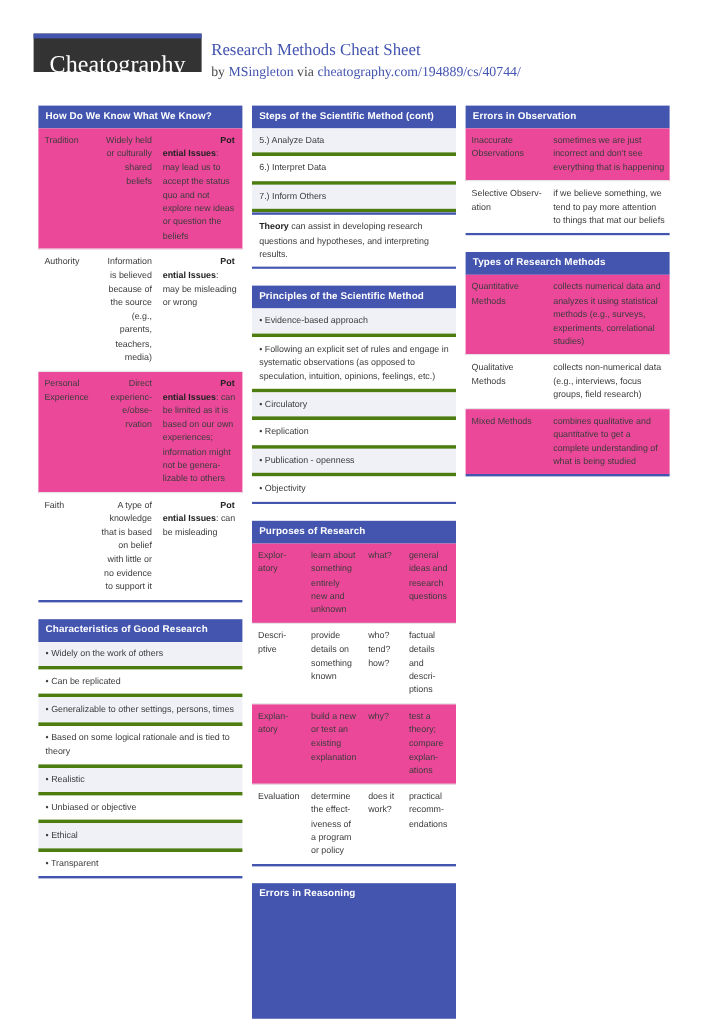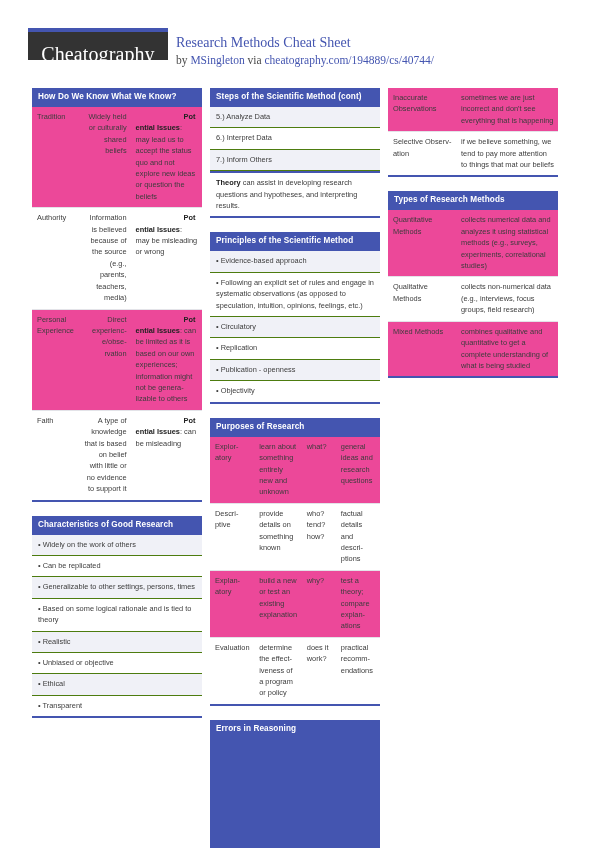--- a/index.html
+++ b/index.html
@@ -141,21 +141,21 @@
   .w2-a { width: 40%; } .w2-b { width: 60%; }
   .w3-a { width: 28%; } .w3-b { width: 30%; text-align: right; } .w3-c { width: 42%; }
   .p4-a { width: 26%; } .p4-b { width: 28%; } .p4-c { width: 20%; } .p4-d { width: 26%; }
 
   
   .lrow {
     font-size: 7.4px;
     line-height: 11.4px;
     padding: 4px 6px 5px 6px;
     color: #3c3c3c;
-    border-bottom: 1px solid #4d7c0f;
+    border-bottom: 3px solid #4d7c0f;
     box-sizing: border-box;
   }
   .lrow:last-child { border-bottom: none; }
   .lrow.odd  { background: #f0f1f7; }
   .lrow.even { background: #ffffff; }
   .lrow b { color: #222222; font-weight: bold; }
 
   
   .card.blockcard {
     background: #4455b0;
@@ -299,20 +299,21 @@
 
     <div class="card blockcard">
       <div class="card-head">Errors in Reasoning</div>
     </div>
 
   </div>
 
   <div class="col col-3">
 
     <div class="card">
+      <div class="card-head">Errors in Observation</div>
       <div class="card-body">
         <div class="trow odd">
           <div class="tcell w2-a">Inaccurate Observ­ations</div>
           <div class="tcell w2-b">sometimes we are just incorrect and don't see everything that is happening</div>
         </div>
         <div class="trow even">
           <div class="tcell w2-a">Selective Observ­ation</div>
           <div class="tcell w2-b">if we believe something, we tend to pay more attention to things that mat our beliefs</div>
         </div>
       </div>

